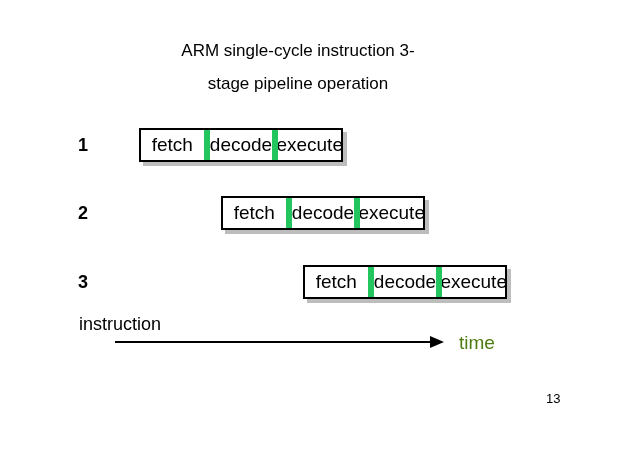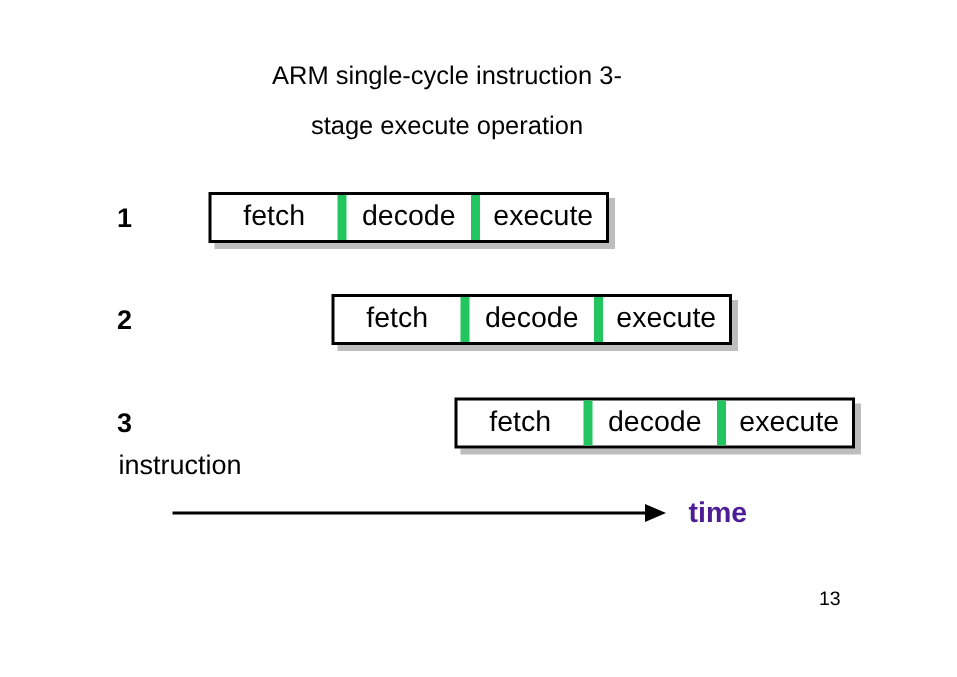--- a/index.html
+++ b/index.html
@@ -31,21 +31,21 @@
     left: 78px;
     width: 40px;
     height: 34px;
     line-height: 34px;
     font-size: 18px;
     font-weight: bold;
     color: #000000;
   }
   .pipe-box {
     position: absolute;
-    width: 267px;
+    width: 204px;
     height: 34px;
     box-sizing: border-box;
     border: 2px solid #000000;
     background: #ffffff;
     box-shadow: 4px 4px 0 0 #bdbdbd;
     display: flex;
   }
   .stage-cell {
     flex: 1 1 0;
     display: flex;
@@ -55,21 +55,21 @@
     white-space: nowrap;
     overflow: hidden;
     color: #000000;
   }
   .stage-cell + .stage-cell {
     border-left: 6px solid #22c55e;
   }
   .instruction-label {
     position: absolute;
     left: 79px;
-    top: 300px;
+    top: 314px;
     font-size: 18px;
     color: #000000;
   }
   .time-arrow-line {
     position: absolute;
     left: 115px;
     top: 341px;
     width: 316px;
     height: 2px;
     background: #000000;
@@ -82,39 +82,38 @@
     height: 0;
     border-left: 14px solid #000000;
     border-top: 6px solid transparent;
     border-bottom: 6px solid transparent;
   }
   .time-label {
     position: absolute;
     left: 459px;
     top: 332px;
     font-size: 19px;
-    color: #4c1d95;
-    font-weight: bold;
+    color: #4d7c0f;
   }
   .page-number {
     position: absolute;
     left: 546px;
     top: 391px;
     font-size: 13px;
     color: #000000;
   }
 </style>
 </head>
 <body>
 
 <div class="slide">
 
   <div class="title">
     <span>ARM single-cycle instruction 3-</span><br>
-    <span>stage execute operation</span>
+    <span>stage pipeline operation</span>
   </div>
 
   <div class="row-label" style="top:128px;">1</div>
   <div class="pipe-box" style="left:139px; top:128px;">
     <div class="stage-cell">fetch</div>
     <div class="stage-cell">decode</div>
     <div class="stage-cell">execute</div>
   </div>
 
   <div class="row-label" style="top:196px;">2</div>

